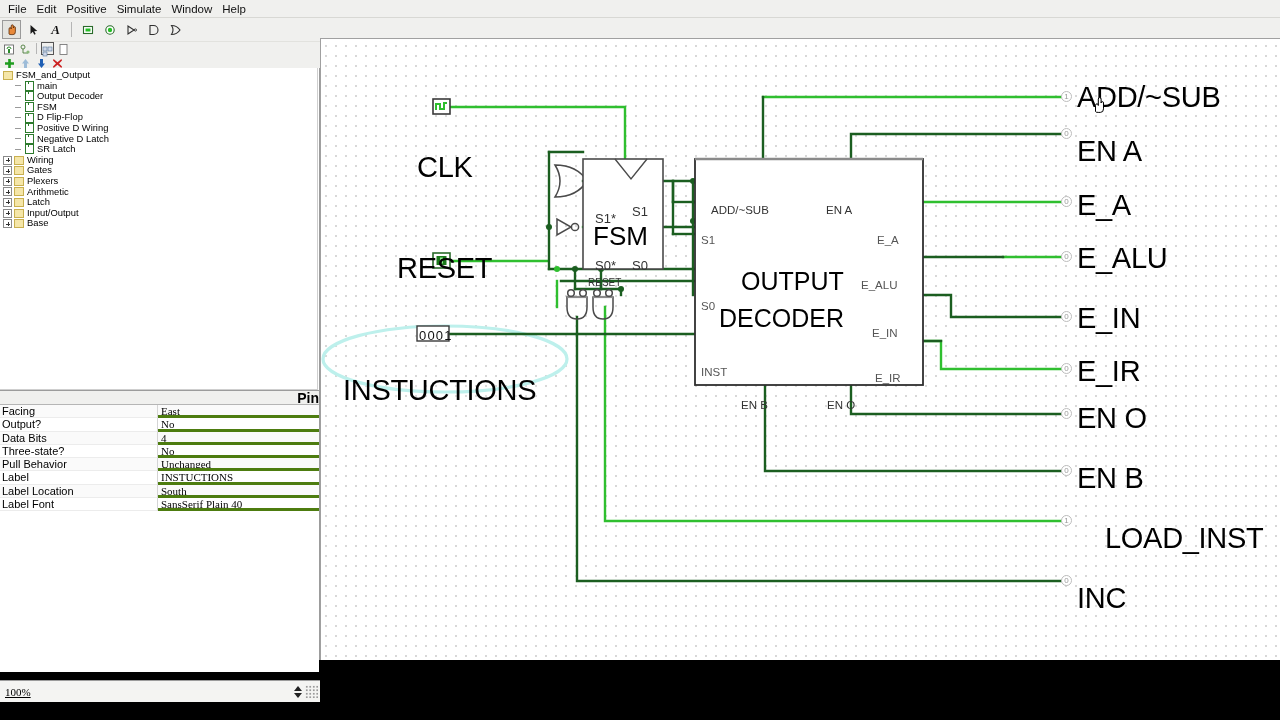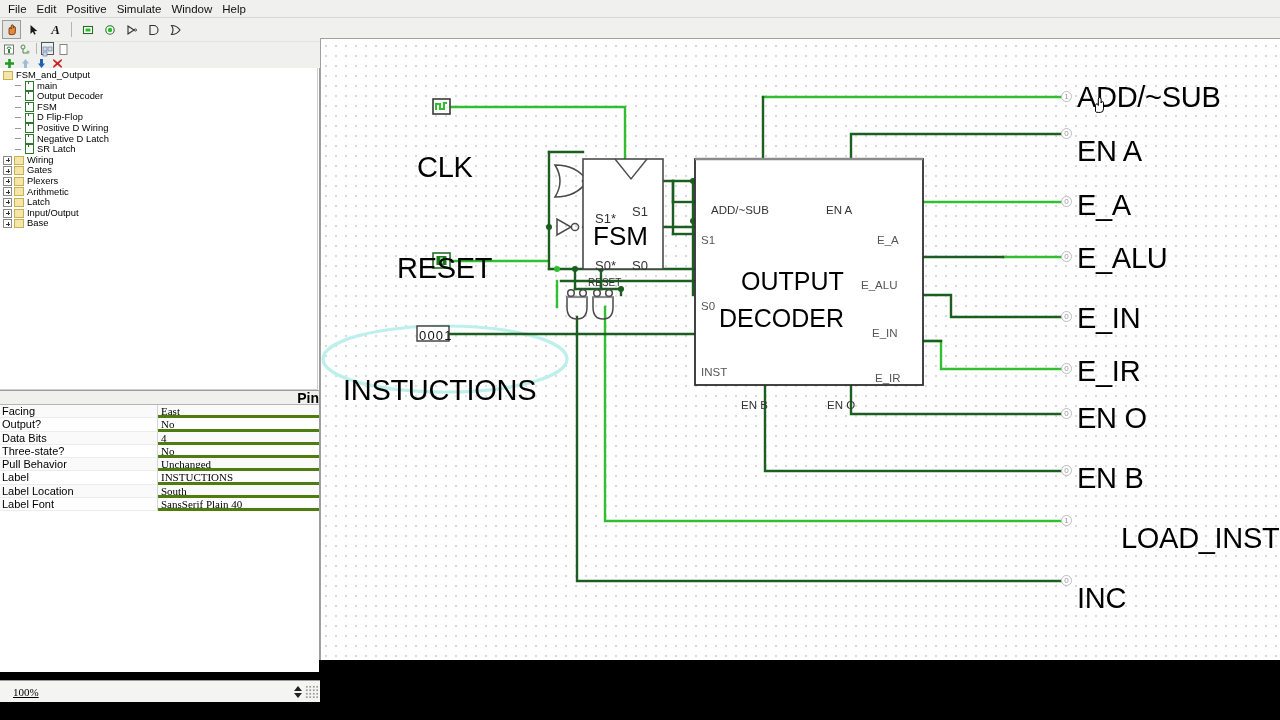--- a/index.html
+++ b/index.html
@@ -148,21 +148,21 @@
 
   
   #zoombar {
     position: absolute; left: 0; top: 638px;
     width: 320px; height: 22px;
     background: #f4f4f2;
     border-top: 1px solid #9c9c9c;
     display: flex; align-items: center;
   }
   #zoom-value {
-    flex: 1; padding-left: 13px; font-size: 11px; color: #000;
+    flex: 1; padding-left: 5px; font-size: 11px; color: #000;
     font-family: "Liberation Serif", serif;
     text-decoration: underline;
   }
   #zoom-spin {
     width: 14px; height: 20px; position: relative;
     display: flex; flex-direction: column; justify-content: center; align-items: center;
   }
   .spin-up, .spin-dn { width: 0; height: 0; }
   .spin-up { border-left: 4px solid transparent; border-right: 4px solid transparent; border-bottom: 5px solid #222; margin-bottom: 2px; }
   .spin-dn { border-left: 4px solid transparent; border-right: 4px solid transparent; border-top: 5px solid #222; }
@@ -656,21 +656,21 @@
     <div class="pinval" style="left:740px; top:324px;">0</div>
     <div class="lbl biglbl" style="left:756px; top:316px;">E_IR</div>
 
     <div class="pinval" style="left:740px; top:369px;">0</div>
     <div class="lbl biglbl" style="left:756px; top:363px;">EN O</div>
 
     <div class="pinval" style="left:740px; top:426px;">0</div>
     <div class="lbl biglbl" style="left:756px; top:423px;">EN B</div>
 
     <div class="pinval" style="left:740px; top:476px;">1</div>
-    <div class="lbl biglbl" style="left:800px; top:483px;text-align:center;">LOAD_INST</div>
+    <div class="lbl biglbl" style="left:784px; top:483px;text-align:center;">LOAD_INST</div>
 
     <div class="pinval" style="left:740px; top:536px;">0</div>
     <div class="lbl biglbl" style="left:756px; top:543px;">INC</div>
 
     <svg id="cursor" style="left:771px; top:57px;" viewBox="0 0 16 20">
       <path d="M3.5 15.5 L3.5 9.5 Q3.5 7.8 5 7.8 Q6.3 7.8 6.3 9.5 L6.3 3.2 Q6.3 1.6 7.7 1.6 Q9.1 1.6 9.1 3.2 L9.1 7 Q9.1 5.6 10.3 5.6 Q11.5 5.6 11.5 7 L11.5 12.8 Q11.5 16.4 8.4 16.4 L6.2 16.4 Q3.5 16.4 3.5 15.5 Z" fill="#ffffff" stroke="#000000" stroke-width="1"></path>
     </svg>
   </div>
 
 </div>

